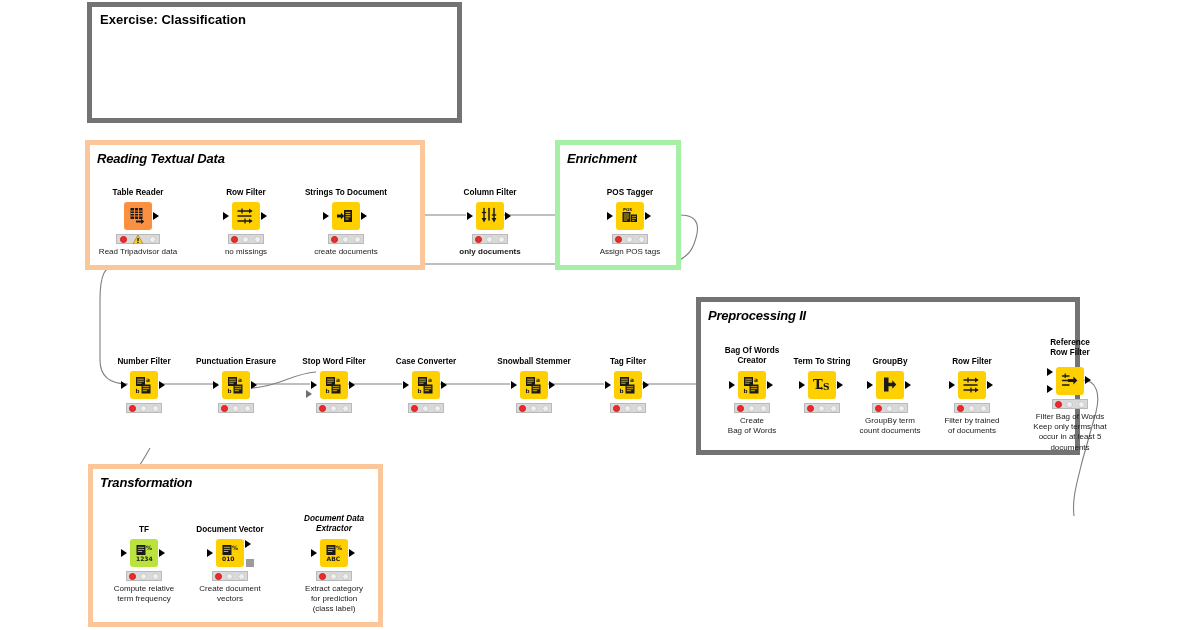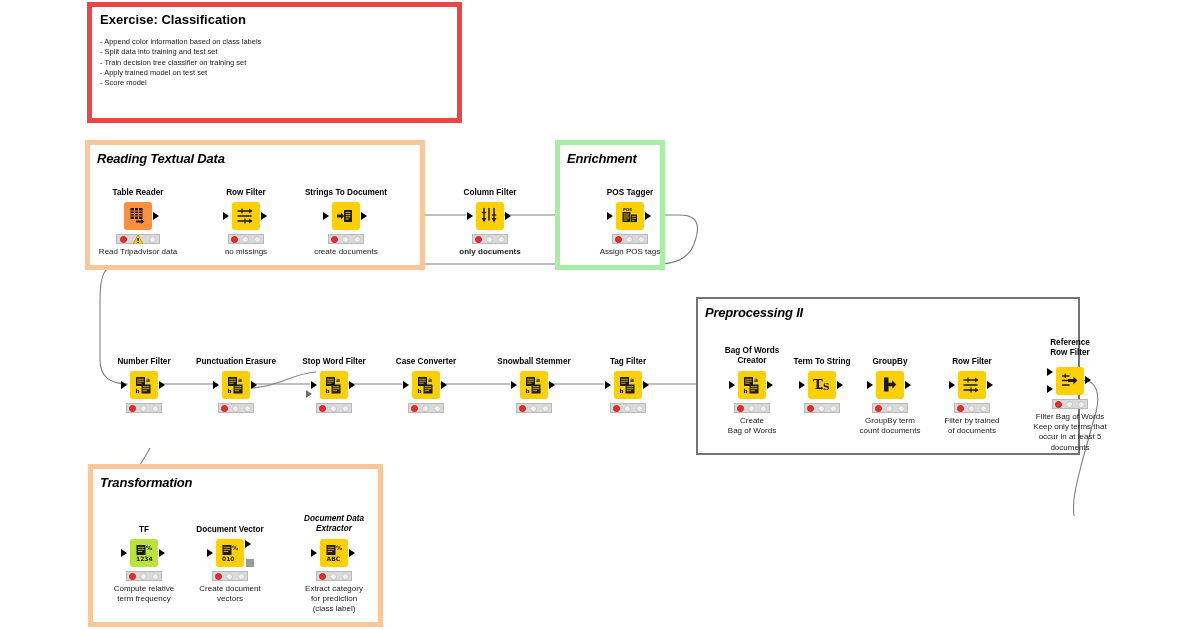--- a/index.html
+++ b/index.html
@@ -112,39 +112,34 @@
       <path d="M1082 380 C 1098 380 1100 396 1096 412 L 1082 462 C 1076 486 1072 500 1074 516"></path>
 
       <path d="M150 448 C 138 470 120 492 112 516 C 104 540 110 552 128 552"></path>
       <path d="M160 552 L 206 552"></path>
       <path d="M238 552 L 310 552"></path>
 
       <path d="M250 540 C 272 536 286 548 300 552"></path>
     </g>
   </svg>
 
-  <div class="annot" style="left:87px;top:2px;width:375px;height:121px;border:5px solid #ef4444;">
+  <div class="annot" style="left:87px;top:2px;width:375px;height:121px;border:5px solid #737373;">
     <div class="annot-title" style="position:absolute;left:8px;top:6px;font-size:13px;">Exercise: Classification</div>
-    <div class="annot-body" style="position:absolute;left:8px;top:30px;right:8px;">- Append color information based on class labels
-- Split data into training and test set
-- Train decision tree classifier on training set
-- Apply trained model on test set
-- Score model</div>
   </div>
 
   <div class="group" style="left:85px;top:140px;width:340px;height:130px;border:5px solid #fbc79a;">
     <div class="group-title">Reading Textual Data</div>
   </div>
 
-  <div class="group" style="left:555px;top:140px;width:110px;height:130px;border:5px solid #a5f0a5;">
+  <div class="group" style="left:555px;top:140px;width:126px;height:130px;border:5px solid #a5f0a5;">
     <div class="group-title">Enrichment</div>
   </div>
 
 
-  <div class="group" style="left:696px;top:297px;width:384px;height:158px;border:2px solid #737373;">
+  <div class="group" style="left:696px;top:297px;width:384px;height:158px;border:5px solid #737373;">
     <div class="group-title">Preprocessing II</div>
   </div>
 
   <div class="group" style="left:88px;top:464px;width:295px;height:163px;border:5px solid #fbc79a;">
     <div class="group-title">Transformation</div>
   </div>
 
   <div class="node" style="left:110px;top:202px;width:56px;">
     <div class="node-name">Table Reader</div>
     <div class="node-icon" style="background:#fb9041;">

